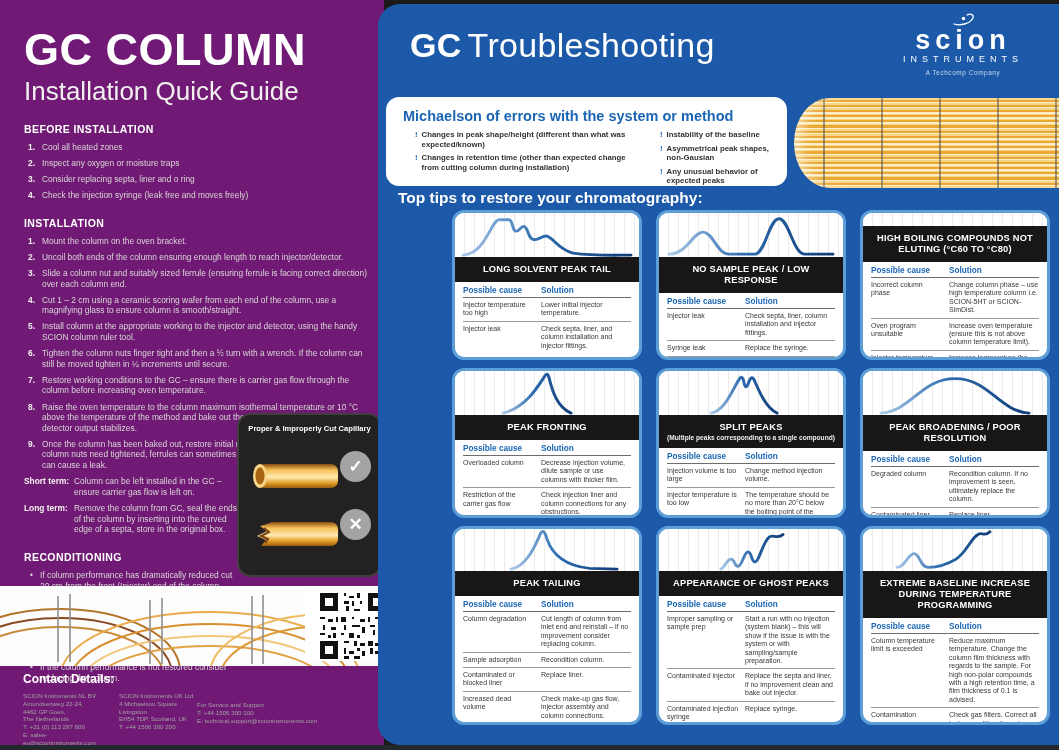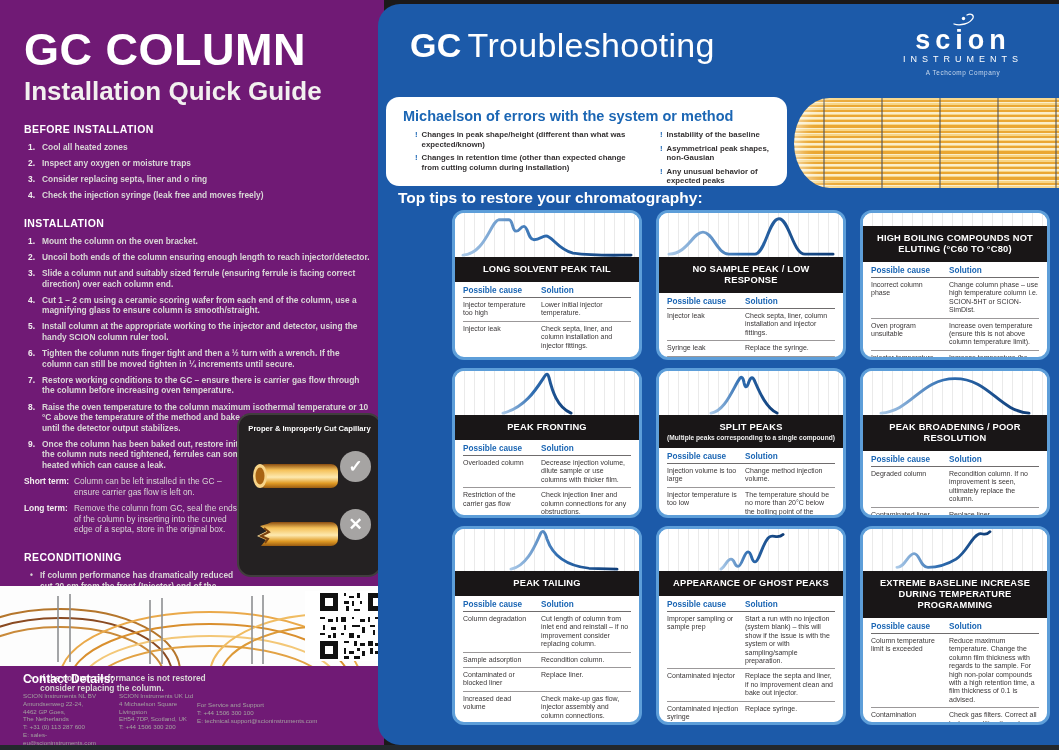--- a/index.html
+++ b/index.html
@@ -3,23 +3,23 @@
 <meta charset="utf-8">
 <style>
   html,body{margin:0;padding:0;}
   body{width:1059px;height:750px;position:relative;background:#1b191a;overflow:hidden;
        font-family:"Liberation Sans",sans-serif;-webkit-font-smoothing:antialiased;}
 
   
   .left-panel{position:absolute;left:0;top:0;width:384px;height:750px;background:#701a75;color:#e8e6e5;}
   .lp-inner{padding:26px 0 0 24px;}
   .lp-title{font-size:45px;font-weight:bold;letter-spacing:.5px;color:#fff;line-height:48px;}
-  .lp-subtitle{font-size:26px;font-weight:700;color:#f2f0ef;margin-top:2px;}
+  .lp-subtitle{font-size:26px;font-weight:400;color:#f2f0ef;margin-top:2px;}
   .sec-h{font-size:10.5px;font-weight:bold;color:#fff;letter-spacing:.4px;margin:16px 0 7px 0;}
-  ol.steps,ul.dots{margin:0;padding:0;list-style:none;counter-reset:st;font-weight:bold;}
+  ol.steps,ul.dots{margin:0;padding:0;list-style:none;counter-reset:st;}
   ol.steps li{counter-increment:st;font-size:8.4px;line-height:10.6px;color:#d9d7d6;margin:0 0 5.5px 18px;max-width:328px;position:relative;}
   ol.steps li::before{content:counter(st) ".";font-weight:bold;color:#f2f0ef;position:absolute;left:-14px;}
   ul.dots li{font-size:8.4px;line-height:10.6px;color:#d9d7d6;margin:0 0 6px 16px;max-width:196px;position:relative;}
   ul.dots li::before{content:"•";position:absolute;left:-10px;color:#d9d7d6;}
   .def{display:grid;grid-template-columns:46px 1fr;gap:4px;font-size:8.4px;line-height:10.6px;color:#d9d7d6;margin-bottom:6px;max-width:220px;}
   .def b{color:#f2f0ef;}
 
   
   .cap-box{position:absolute;left:237px;top:413px;width:141px;height:160px;border:2px solid #413e3e;border-radius:14px;background:#242122;}
   .cap-title{font-size:7.6px;font-weight:bold;color:#fff;text-align:center;margin-top:9px;}

